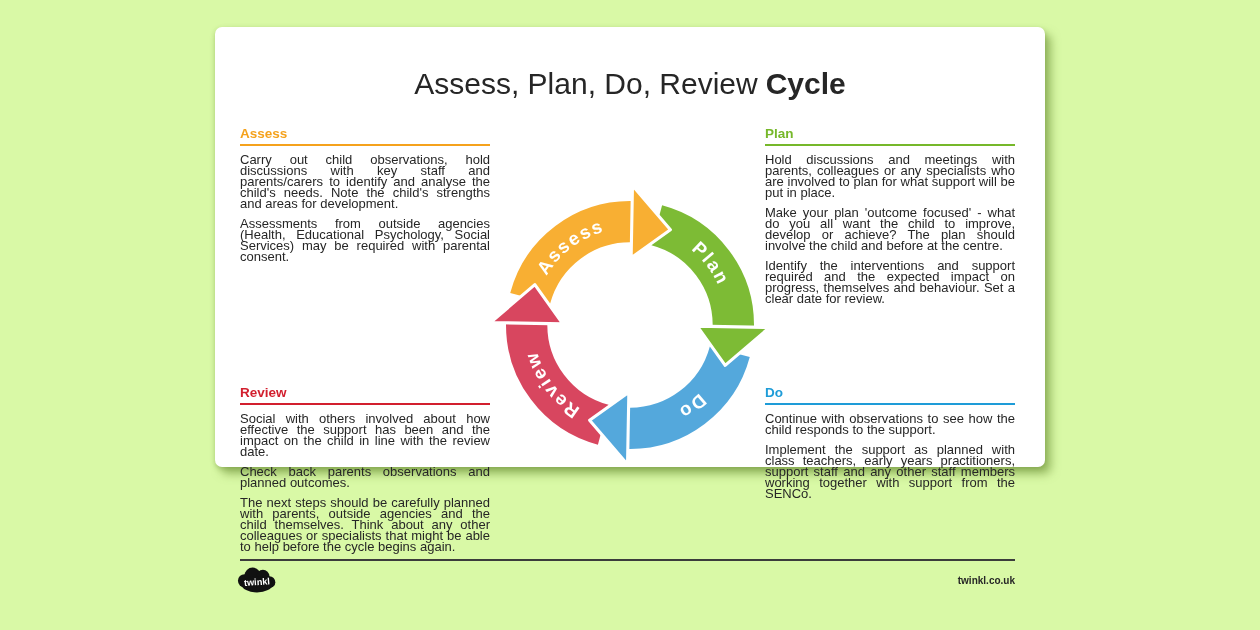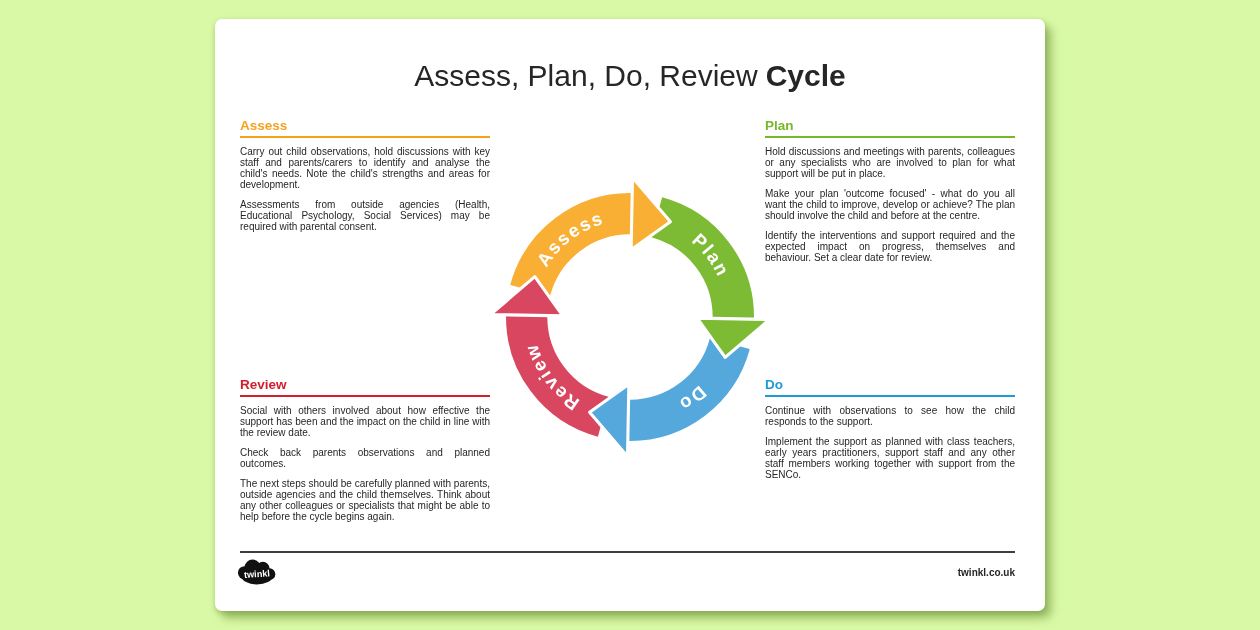--- a/index.html
+++ b/index.html
@@ -8,21 +8,21 @@
     --do:#1E9CD8; --do-arc:#54A8DC; --review:#D21F2E; --review-arc:#D8465F;
   }
   * { box-sizing:border-box; }
   html,body { margin:0; padding:0; }
   body {
     width:1260px; height:630px; position:relative; overflow:hidden;
     background:var(--background);
     font-family:"Liberation Sans", sans-serif; color:var(--text);
   }
   .page {
-    position:absolute; left:215px; top:19px; width:830px; height:592px;
+    position:absolute; left:215px; top:27px; width:830px; height:440px;
     background:var(--card); border-radius:7px;
     box-shadow:0 2px 5px rgba(98,134,44,.35), 6px 7px 10px rgba(98,134,44,.55);
   }
   .title {
     position:absolute; top:40px; left:0; width:100%; margin:0;
     text-align:center; font-size:30px; font-weight:400; color:var(--text);
   }
   .title .bold { font-weight:800; margin-left:8px; }
   .sec { position:absolute; width:250px; }
   .sec-assess { left:25px;  top:99px; }
@@ -31,21 +31,21 @@
   .sec-do     { left:550px; top:358px; }
   .sec-head {
     font-size:13.5px; font-weight:700; padding-bottom:3px; margin-bottom:8px;
     border-bottom:2px solid;
   }
   .sec-assess .sec-head { color:var(--assess); border-color:var(--assess); }
   .sec-plan   .sec-head { color:var(--plan);   border-color:var(--plan); }
   .sec-review .sec-head { color:var(--review); border-color:var(--review); }
   .sec-do     .sec-head { color:var(--do);     border-color:var(--do); }
   .sec p {
-    font-size:10px; line-height:11px; text-align:justify;
+    font-size:13px; line-height:11px; text-align:justify;
     margin:0 0 9px 0; color:var(--text);
   }
   .cycle { position:absolute; left:260px; top:143px; width:310px; height:310px; }
   .arc { fill:none; stroke-width:40; }
   .head { stroke:#FFFFFF; stroke-width:3; stroke-linejoin:round; }
   .arc-label {
     font-family:"Liberation Sans", sans-serif; font-weight:700; font-size:18px;
     fill:#FFFFFF; letter-spacing:2.5px;
   }
   .footer-line { position:absolute; left:25px; right:30px; top:532px; height:2px; background:var(--divider); }

